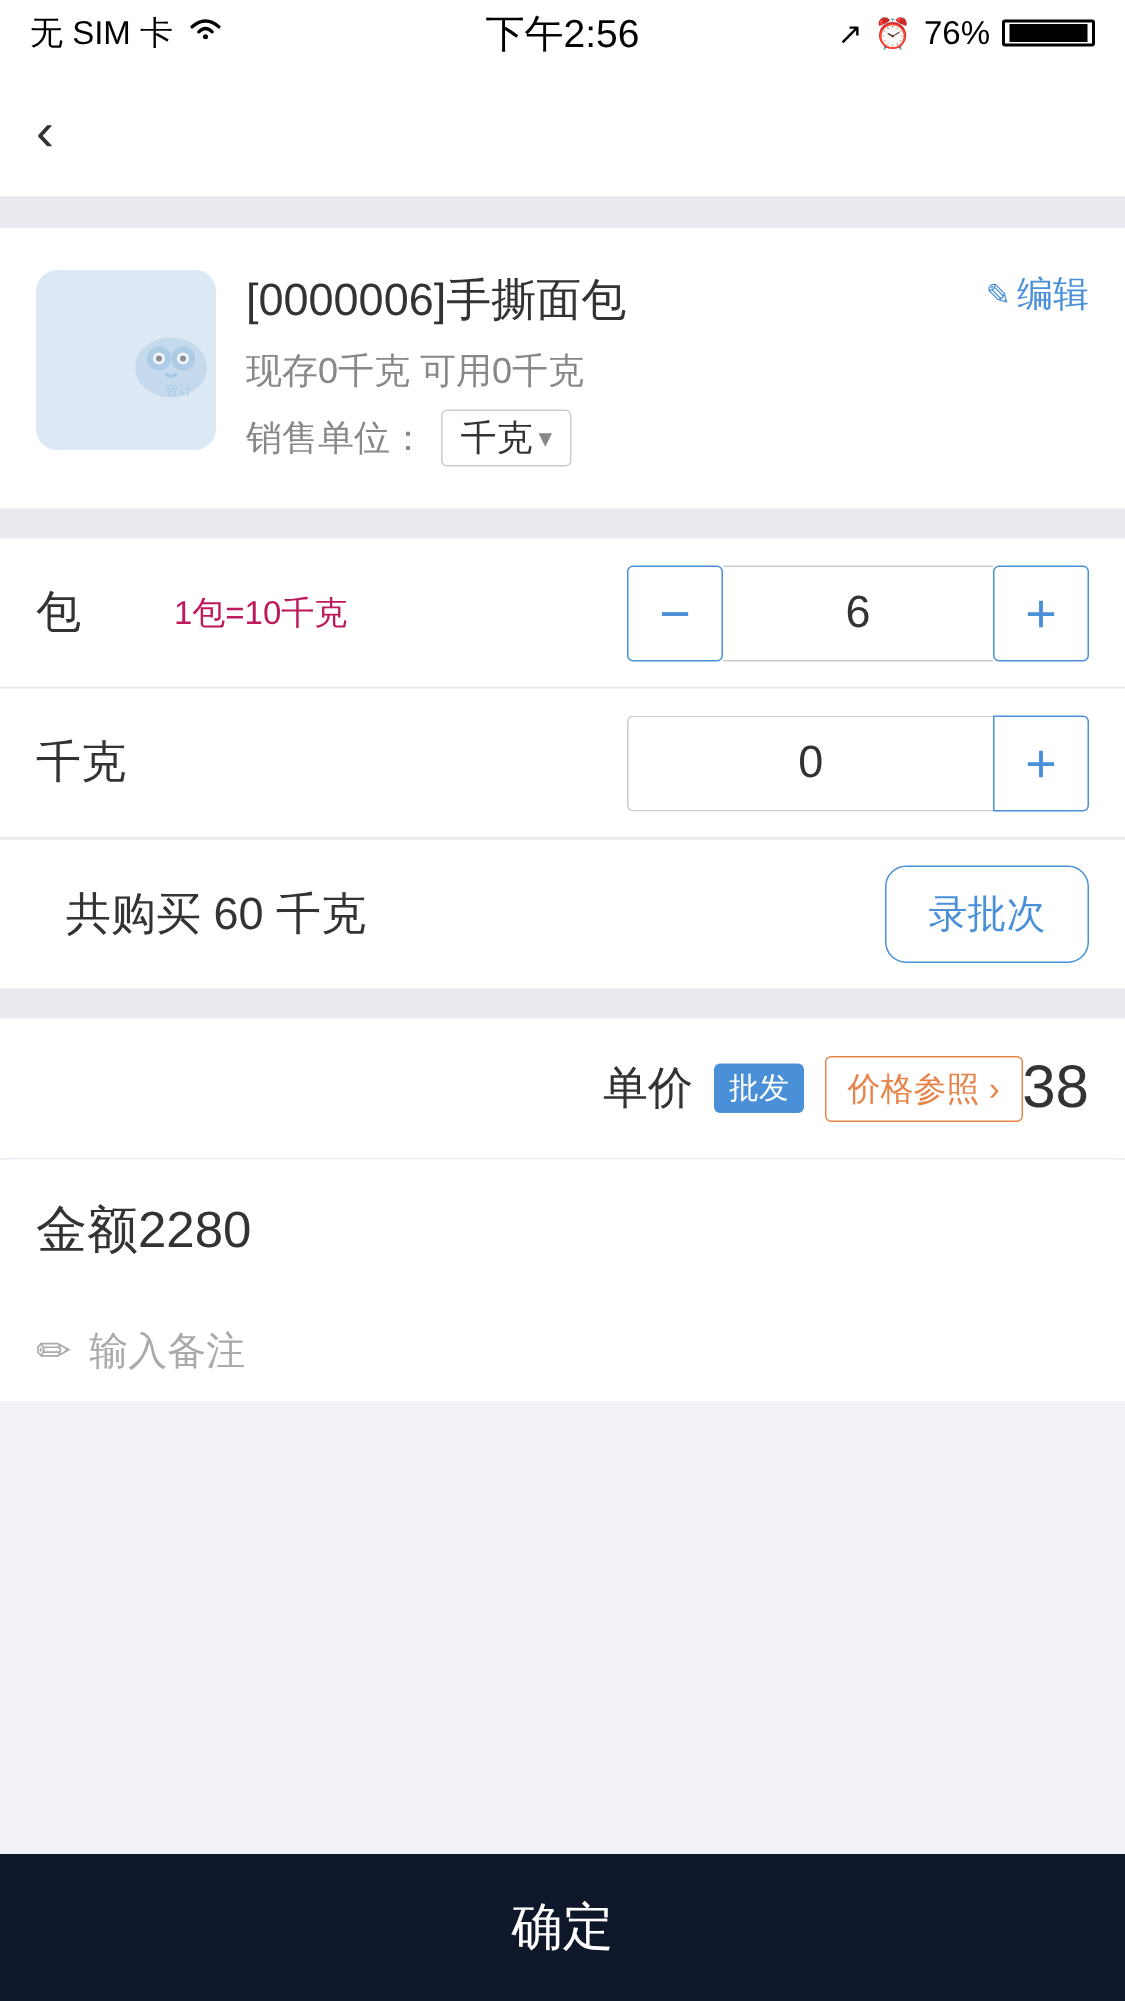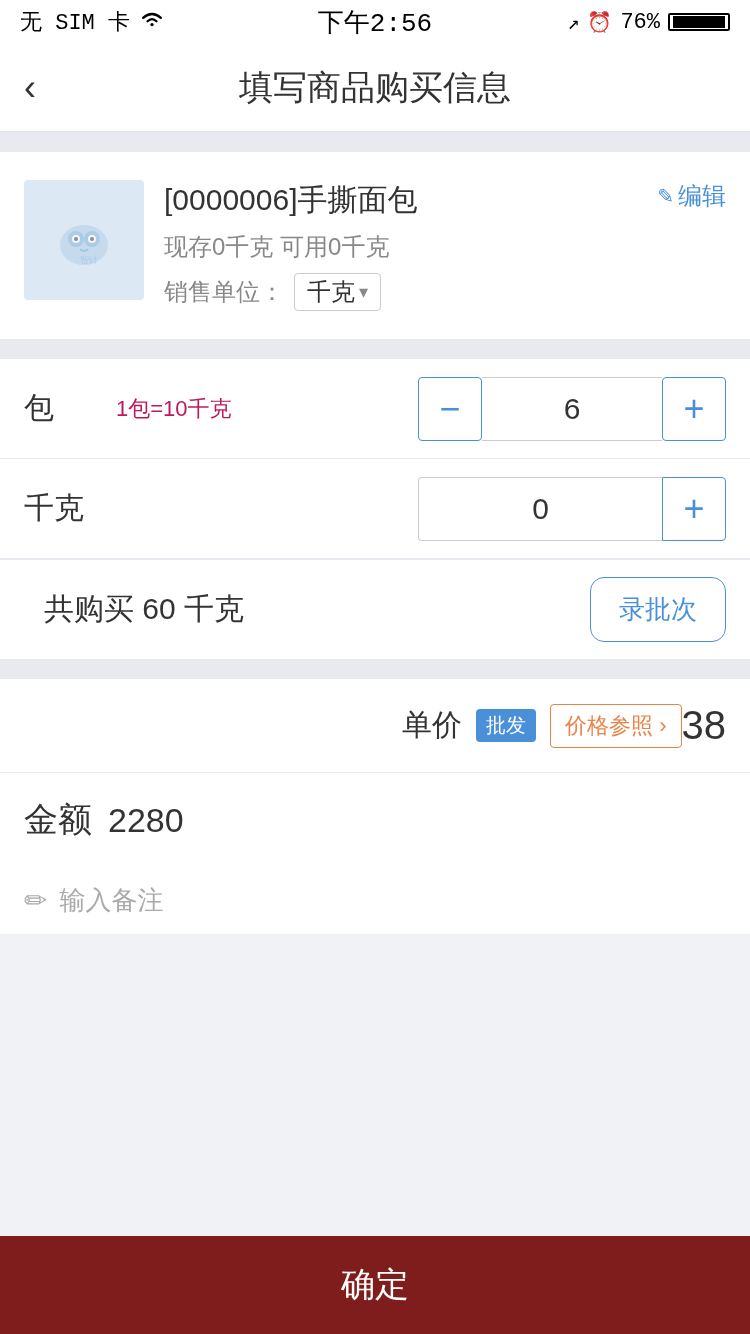--- a/index.html
+++ b/index.html
@@ -18,21 +18,20 @@
     .status-bar {
       width: 750px;
       height: 44px;
       background: #fff;
       display: flex;
       align-items: center;
       justify-content: space-between;
       padding: 0 20px;
       font-size: 24px;
       color: #000;
-      font-family: Liberation Mono, monospace;
     }
     .status-left {
       display: flex;
       align-items: center;
       gap: 8px;
       font-size: 22px;
     }
     .status-center {
       font-size: 26px;
       font-weight: 500;
@@ -83,24 +82,24 @@
       padding: 28px 24px;
       display: flex;
       align-items: flex-start;
       gap: 20px;
       position: relative;
     }
     .product-thumb {
       width: 120px;
       height: 120px;
       background: #dde8f5;
-      border-radius: 4px;
-      display: flex;
-      align-items: center;
-      justify-content: center;
+      border-radius: 14px;
+      display: flex;
+      align-items: center;
+      justify-content: flex-end;
       flex-shrink: 0;
     }
     .product-thumb svg {
       width: 60px;
       height: 50px;
       fill: #7bafd4;
       opacity: 0.6;
     }
     .product-info {
       flex: 1;
@@ -314,21 +313,21 @@
       background: #fff;
     }
 
     
     .bottom-bar {
       position: fixed;
       bottom: 0;
       left: 0;
       width: 750px;
       height: 98px;
-      background: #7f1d1d;
+      background: #0f172a;
       display: flex;
       align-items: center;
       justify-content: center;
       cursor: pointer;
     }
     .confirm-btn-label {
       color: #fff;
       font-size: 34px;
       font-weight: 500;
     }
@@ -359,21 +358,20 @@
     <span style="font-size:20px;">⏰</span>
     <span>76%</span>
     <span style="font-size:18px; border: 2px solid #000; padding: 1px 3px; border-radius: 2px; position:relative; display:inline-flex; align-items:center;">
       <span style="background:#000; height:12px; width:52px; display:inline-block;"></span>
     </span>
   </div>
 </div>
 
 <div class="nav-bar white-block">
   <span class="nav-back">‹</span>
-  <span class="nav-title">填写商品购买信息</span>
 </div>
 
 <div class="divider"></div>
 
 <div class="product-card white-block">
   <div class="product-thumb">
 
     <svg viewBox="0 0 60 50" xmlns="http://www.w3.org/2000/svg">
       <ellipse cx="30" cy="30" rx="24" ry="20" fill="#7bafd4" opacity="0.4"></ellipse>
       <circle cx="22" cy="24" r="8" fill="#7bafd4" opacity="0.7"></circle>
@@ -439,21 +437,21 @@
 <div class="price-section white-block">
   <div class="price-left">
     <span class="price-label">单价</span>
     <span class="batch-tag">批发</span>
     <button class="price-ref-btn">价格参照 ›</button>
   </div>
   <span class="price-value">38</span>
 </div>
 
 <div style="background:#fff; border-top: 1px solid #e8eaf0;">
-  <div class="amount-row" style="display:flex; gap:16px; align-items:center; padding: 24px;">
+  <div class="amount-row" style="display:flex; align-items:center; padding: 24px;">
     <span class="amount-label">金额</span>
     <span class="amount-value">2280</span>
   </div>
   <div class="note-row">
     <span class="note-icon">✏</span>
     <span>输入备注</span>
   </div>
 </div>
 
 <div class="spacer"></div>

